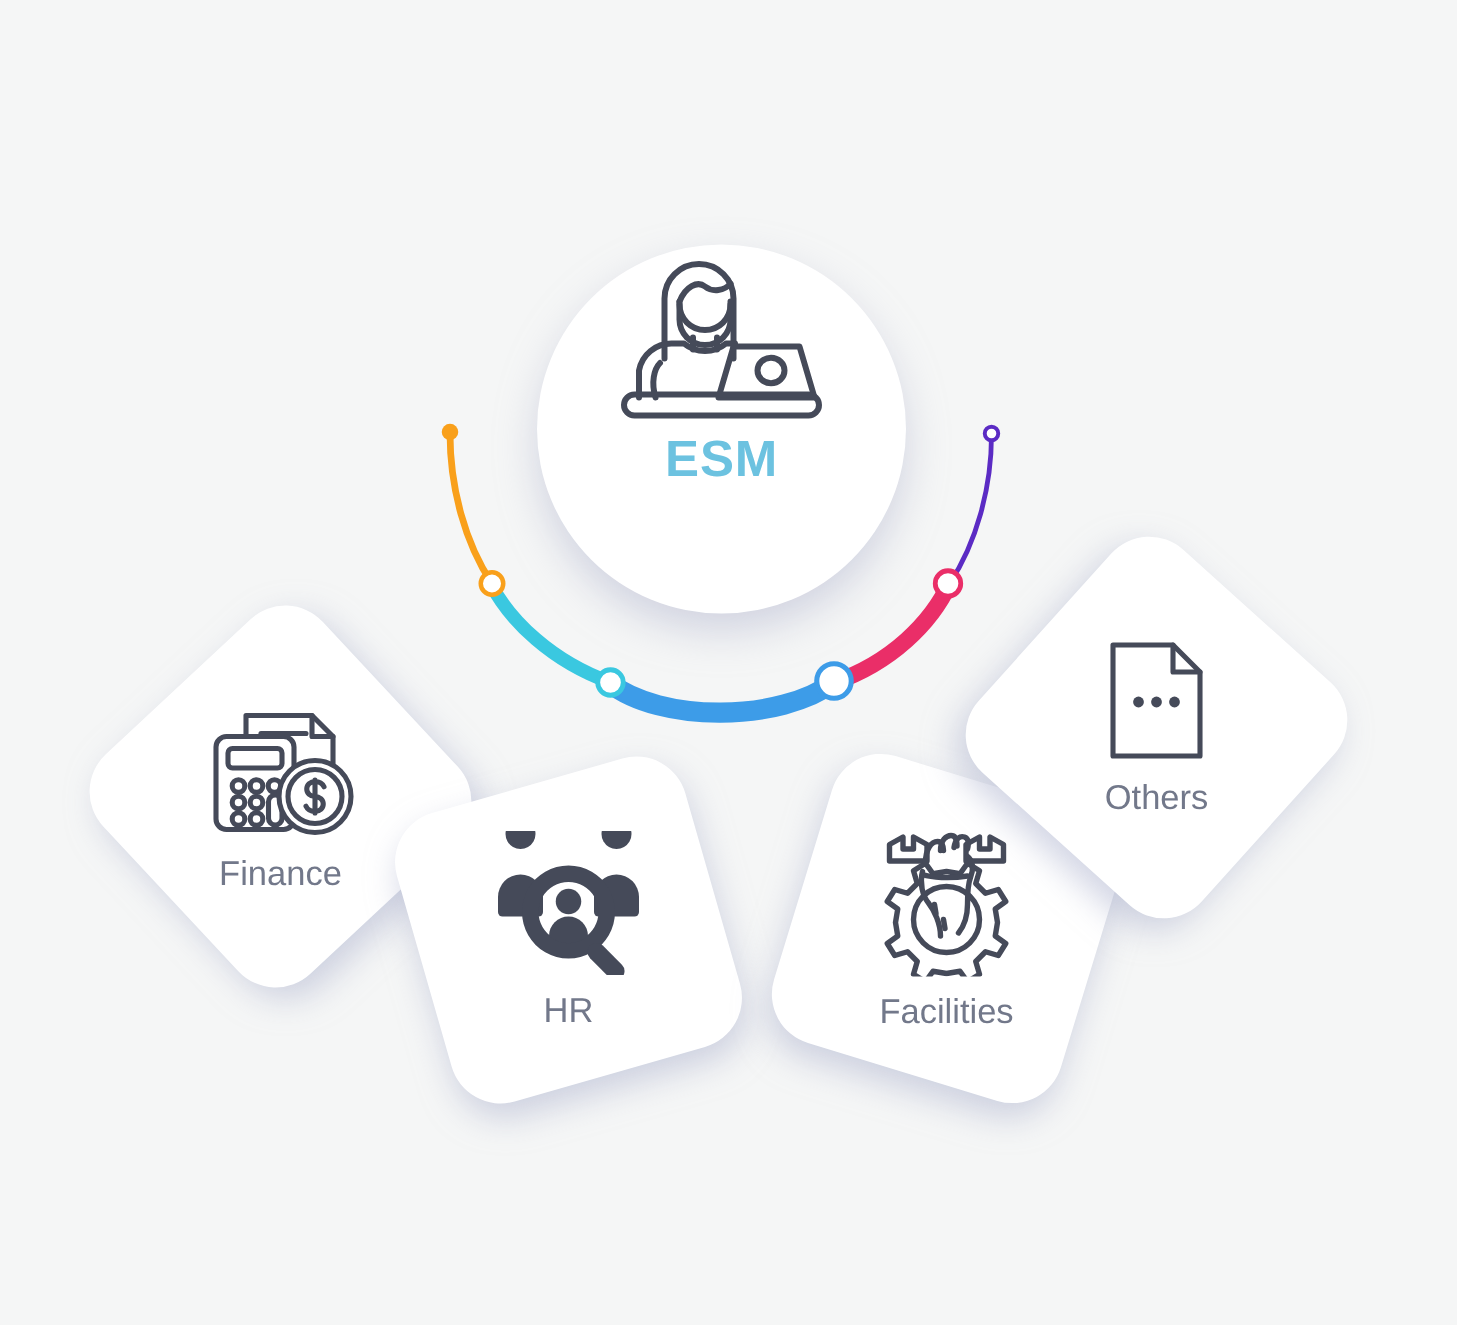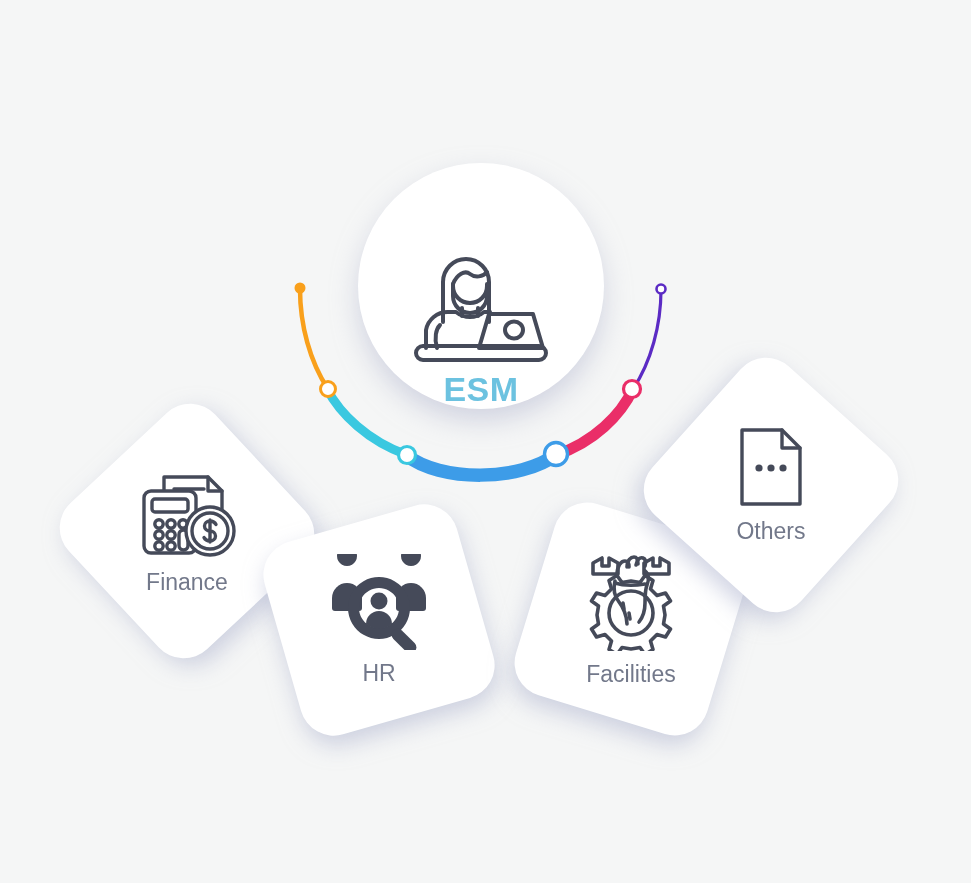--- a/index.html
+++ b/index.html
@@ -79,21 +79,21 @@
     left: 358px;
     top: 163px;
     width: 246px;
     height: 246px;
     border-radius: 50%;
     background: #ffffff;
     box-shadow: 0 12px 26px rgba(176,180,206,0.50);
     display: flex;
     flex-direction: column;
     align-items: center;
-    justify-content: flex-end;
+    justify-content: flex-start;
   }
   #esm-label {
     margin-top: 6px;
     font-size: 34px;
     font-weight: bold;
     color: #6cc2e0;
     letter-spacing: 0.5px;
   }
 
   

